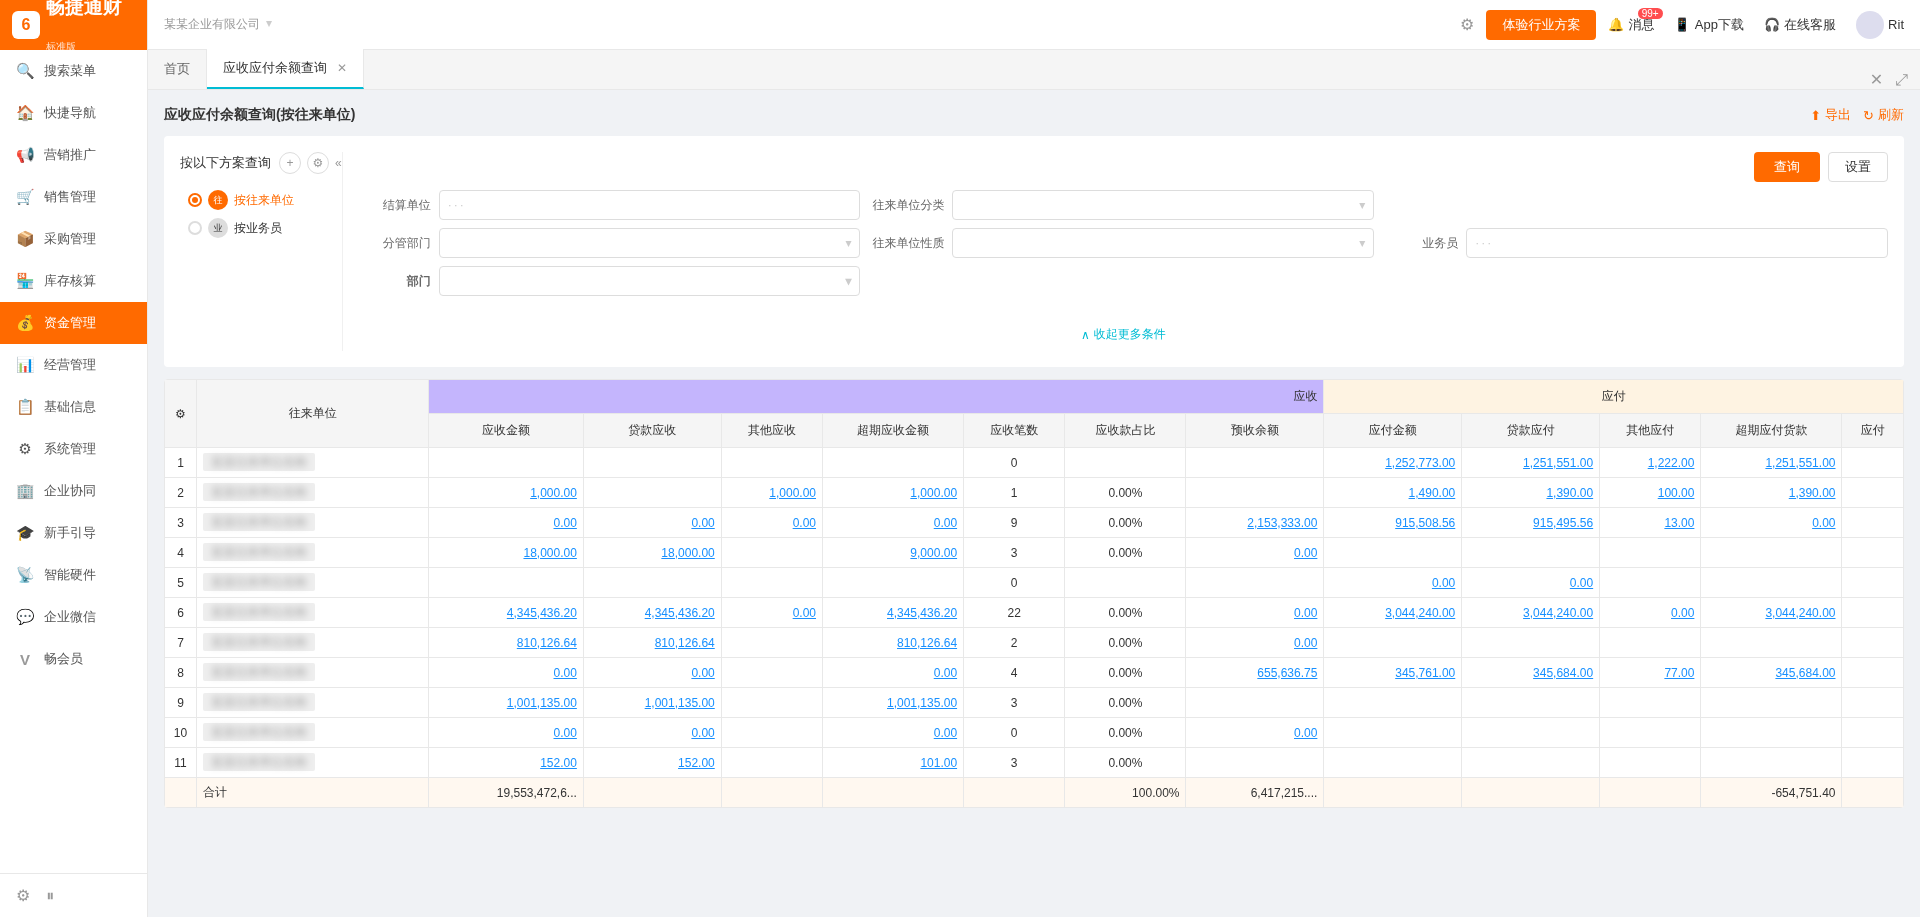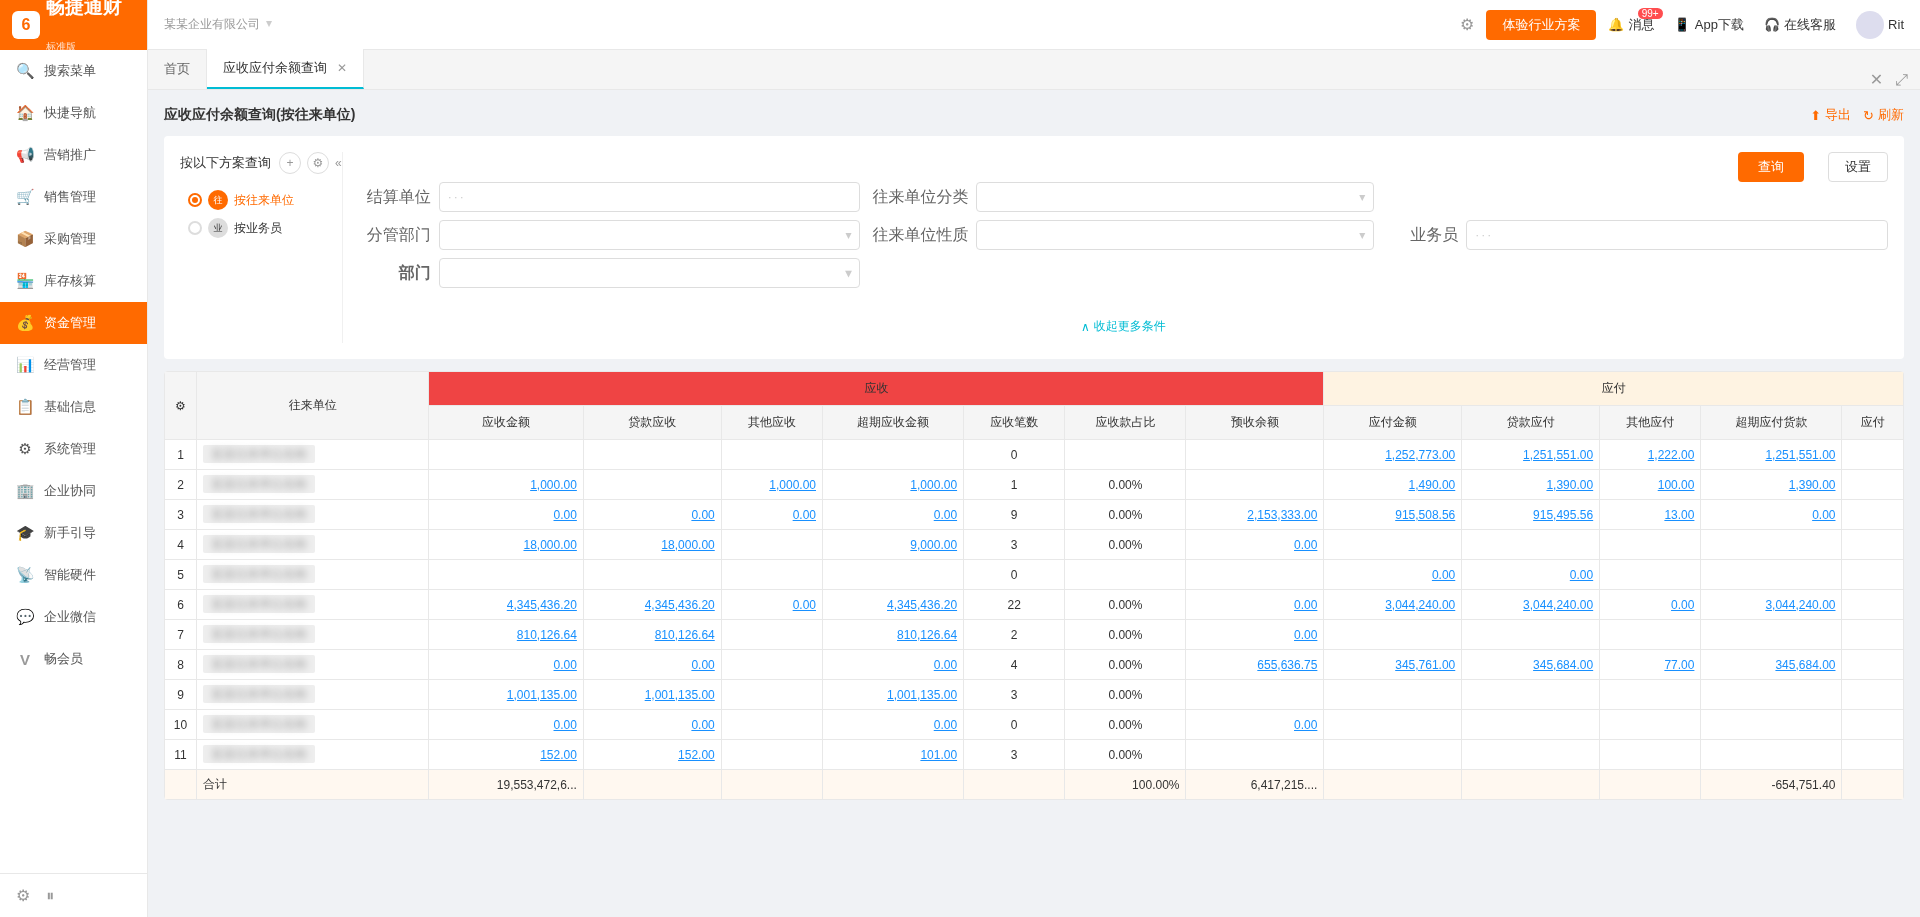--- a/index.html
+++ b/index.html
@@ -61,21 +61,21 @@
     .scheme-icon { width: 22px; height: 22px; border-radius: 50%; display: flex; align-items: center; justify-content: center; font-size: 12px; cursor: pointer; border: 1px solid #ddd; color: #999; }
     .scheme-arrow { font-size: 12px; color: #999; cursor: pointer; }
 
     .scheme-options { margin-bottom: 12px; }
     .scheme-option { display: flex; align-items: center; gap: 6px; padding: 4px 8px; cursor: pointer; }
     .scheme-option.active { color: #ff6a00; }
     .scheme-option-icon { width: 20px; height: 20px; border-radius: 50%; background: #ff6a00; display: flex; align-items: center; justify-content: center; color: #fff; font-size: 10px; }
 
     .search-fields { display: grid; grid-template-columns: 1fr 1fr 1fr; gap: 12px; }
     .search-field { display: flex; align-items: center; gap: 8px; }
-    .search-field-label { font-size: 16px; color: #666; white-space: nowrap; min-width: 72px; text-align: right; }
+    .search-field-label { font-size: 12px; color: #666; white-space: nowrap; min-width: 72px; text-align: right; }
     .search-field-input { flex: 1; height: 30px; border: 1px solid #ddd; border-radius: 4px; padding: 0 8px; font-size: 12px; display: flex; align-items: center; justify-content: space-between; color: #999; cursor: pointer; background: #fff; }
     .search-field-input .dots { color: #ccc; letter-spacing: 2px; }
     .search-field-input .arrow { color: #ccc; }
 
     .search-collapse { display: flex; align-items: center; justify-content: center; padding: 8px; color: #00bcd4; font-size: 12px; cursor: pointer; gap: 4px; }
     .btn-query { background: #ff6a00; color: #fff; border: none; border-radius: 4px; padding: 6px 20px; font-size: 13px; cursor: pointer; }
     .btn-setting { background: #fff; color: #333; border: 1px solid #ddd; border-radius: 4px; padding: 5px 16px; font-size: 13px; cursor: pointer; }
 
     
     .table-container { background: #fff; border-radius: 4px; overflow: auto; }
@@ -252,21 +252,21 @@
             </div>
             <div class="scheme-option">
               <div style="width:14px;height:14px;border-radius:50%;border:2px solid #ddd;flex-shrink:0;"></div>
               <div style="width:20px;height:20px;border-radius:50%;background:#ddd;display:flex;align-items:center;justify-content:center;font-size:9px;">业</div>
               <span>按业务员</span>
             </div>
           </div>
         </div>
 
         <div style="flex:1;">
-          <div style="display:flex;justify-content:flex-end;gap:24px;margin-bottom:0;">
+          <div style="display:flex;justify-content:flex-end;gap:8px;margin-bottom:8px;">
             <button class="btn-query">查询</button>
             <button class="btn-setting">设置</button>
           </div>
 
           <div class="search-fields" style="margin-bottom:8px;">
             <div class="search-field">
               <span class="search-field-label">结算单位</span>
               <div class="search-field-input">
                 <span class="dots">···</span>
               </div>
@@ -322,21 +322,21 @@
     </div>
 
     <div class="table-container">
       <table class="data-table">
         <thead>
           <tr>
             <th rowspan="2" class="th-group" style="width:32px;">
               <span>⚙</span>
             </th>
             <th rowspan="2" class="th-group" style="min-width:140px;">往来单位</th>
-            <th colspan="7" class="th-group" style="background:#ef4444;">应收</th>
+            <th colspan="7" class="th-group" style="background:#c4b5fd;text-align:right;">应收</th>
             <th colspan="5" class="th-group" style="background:#fef3e2;">应付</th>
           </tr>
           <tr>
             <th class="th-sub">应收金额</th>
             <th class="th-sub">贷款应收</th>
             <th class="th-sub">其他应收</th>
             <th class="th-sub">超期应收金额</th>
             <th class="th-sub">应收笔数</th>
             <th class="th-sub">应收款占比</th>
             <th class="th-sub">预收余额</th>

